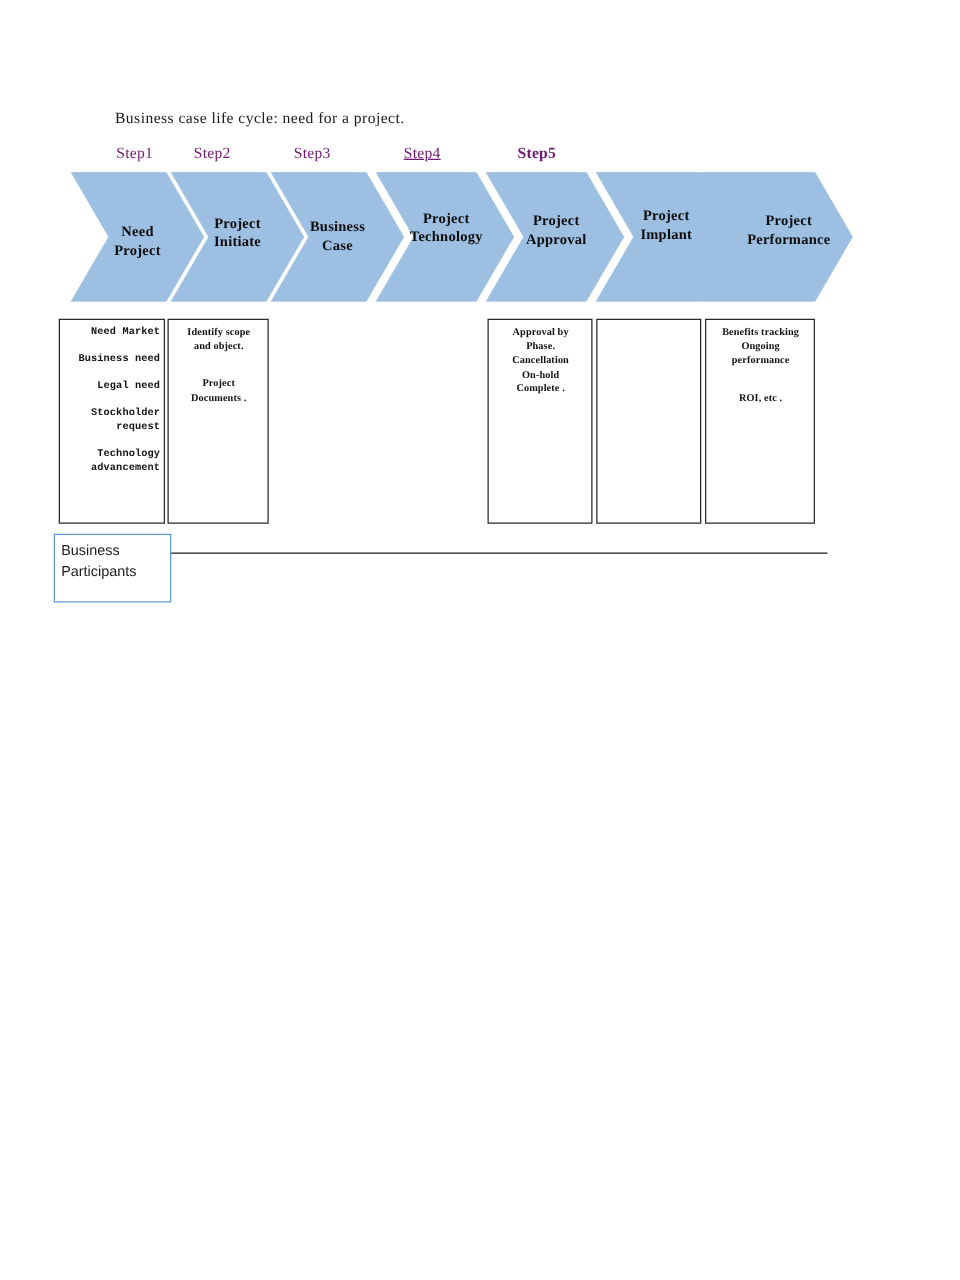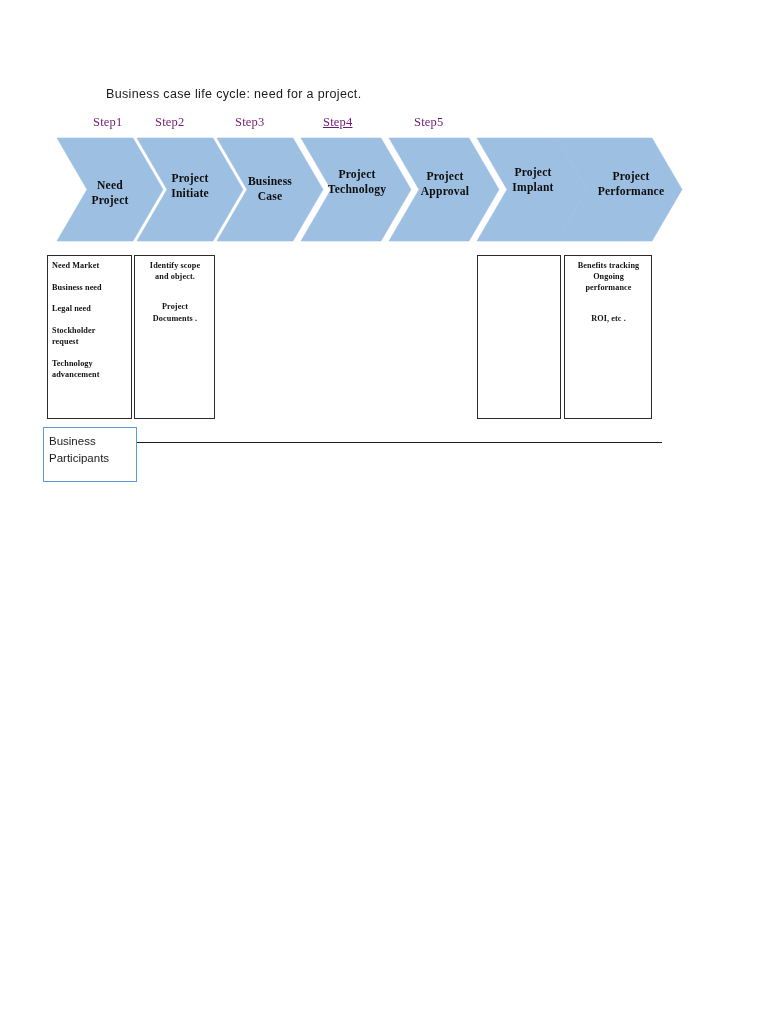--- a/index.html
+++ b/index.html
@@ -13,23 +13,23 @@
     height: 1024px;
     position: relative;
     overflow: hidden;
     font-family: "Liberation Serif", serif;
     color: #000000;
   }
 
   
   #diagram-title {
     position: absolute;
-    left: 106px;
+    left: 92px;
     top: 87px;
-    font-family: Liberation Sans, sans-serif;
+    font-family: Liberation Serif, serif;
     font-size: 12.5px;
     letter-spacing: 0.35px;
     color: #1a1a1a;
     white-space: nowrap;
   }
 
   
   #step-labels {
     position: absolute;
     left: 0;
@@ -95,21 +95,22 @@
   .detail-line {
     font-family: "Liberation Serif", serif;
     font-weight: bold;
     font-size: 8.2px;
     line-height: 11.2px;
     color: #111111;
     letter-spacing: 0.1px;
     white-space: pre-line;
   }
   .detail-box.centered .detail-line {
-    text-align: left;
+    text-align: right;
+    font-family: Liberation Mono, monospace;
   }
   .detail-box.centered .detail-line {
     margin-bottom: 10.5px;
   }
   .detail-box.leftal .detail-line {
     text-align: center;
   }
   .spacer-md { height: 19px; }
 
   
@@ -143,21 +144,21 @@
 </head>
 <body>
 
 <div id="diagram-title">Business case life cycle: need for a project.</div>
 
 <div id="step-labels">
     <div class="step-label" style="left: 93px;">Step1</div>
     <div class="step-label" style="left: 155px;">Step2</div>
     <div class="step-label" style="left: 235px;">Step3</div>
     <div class="step-label" style="left: 323px; text-decoration: underline;">Step4</div>
-    <div class="step-label" style="left: 414px;">Step5</div>
+    <div class="step-label" style="left: 414px; font-weight: bold;">Step5</div>
   </div>
 
 <div id="chevron-band">
   <svg width="670" height="115" viewBox="0 0 670 115" id="chevron-svg">
       <polygon points="2,5 78,5 108,56.5 78,108 2,108 32,56.5" class="chevron-shape"></polygon>
       <polygon points="82,5 158,5 188,56.5 158,108 82,108 112,56.5" class="chevron-shape"></polygon>
       <polygon points="162,5 238,5 268,56.5 238,108 162,108 192,56.5" class="chevron-shape"></polygon>
       <polygon points="246,5 326,5 356,56.5 326,108 246,108 276,56.5" class="chevron-shape"></polygon>
       <polygon points="334,5 414,5 444,56.5 414,108 334,108 364,56.5" class="chevron-shape"></polygon>
       <polygon points="422,5 502,5 532,56.5 502,108 422,108 452,56.5" class="chevron-shape"></polygon>
@@ -203,20 +204,27 @@
       <div class="detail-line">Technology
 advancement</div>
     </div>
     <div class="detail-box leftal" style="left: 134px; width: 81px;">
       <div class="detail-line">Identify scope
 and object.</div>
       <div class="spacer-md"></div>
       <div class="detail-line">Project
 Documents .</div>
     </div>
+    <div class="detail-box leftal" style="left: 390px; width: 84px;">
+      <div class="detail-line">Approval by
+Phase.</div>
+      <div class="detail-line">Cancellation</div>
+      <div class="detail-line">On-hold</div>
+      <div class="detail-line">Complete .</div>
+    </div>
     <div class="detail-box leftal" style="left: 477px; width: 84px;"></div>
     <div class="detail-box leftal" style="left: 564px; width: 88px;">
       <div class="detail-line">Benefits tracking</div>
       <div class="detail-line">Ongoing
 performance</div>
       <div class="spacer-md"></div>
       <div class="detail-line">ROI, etc .</div>
     </div>
   </div>
 

